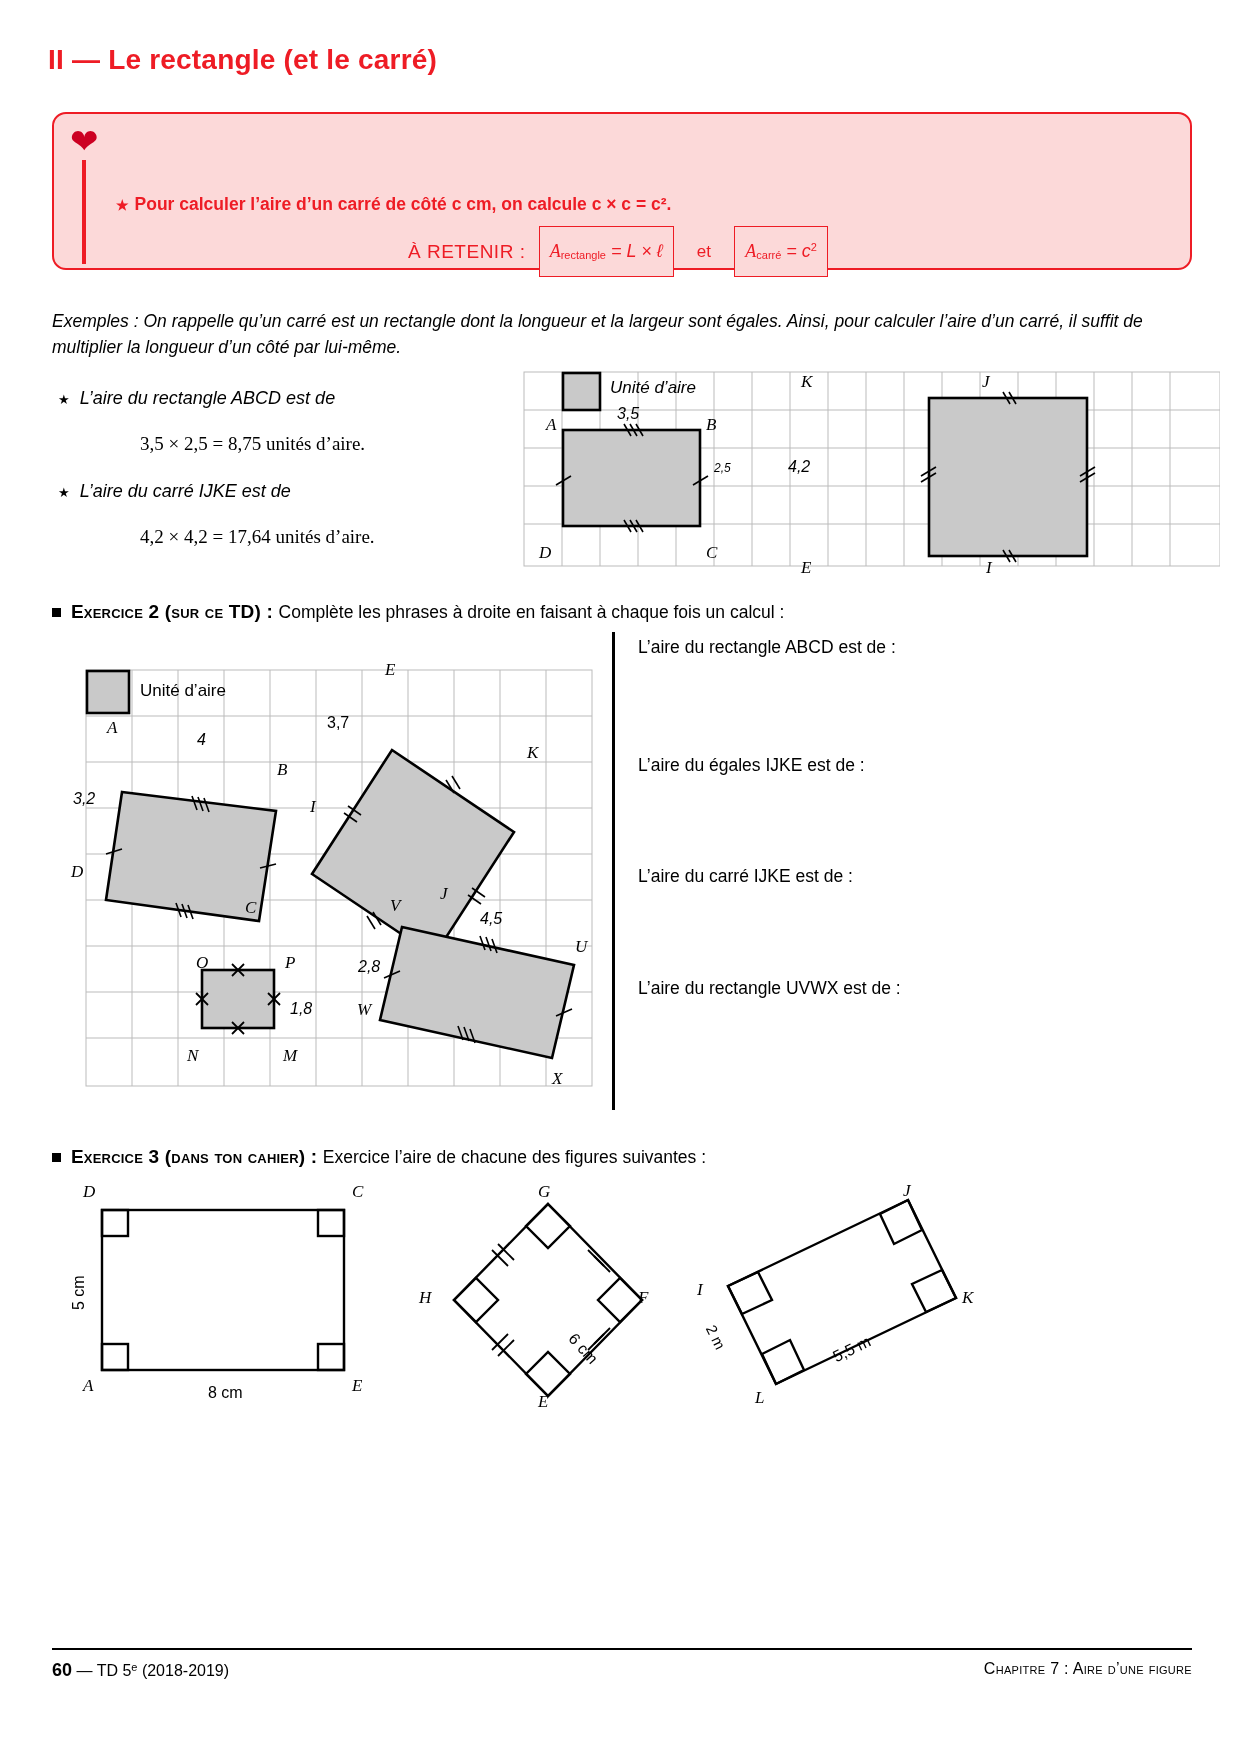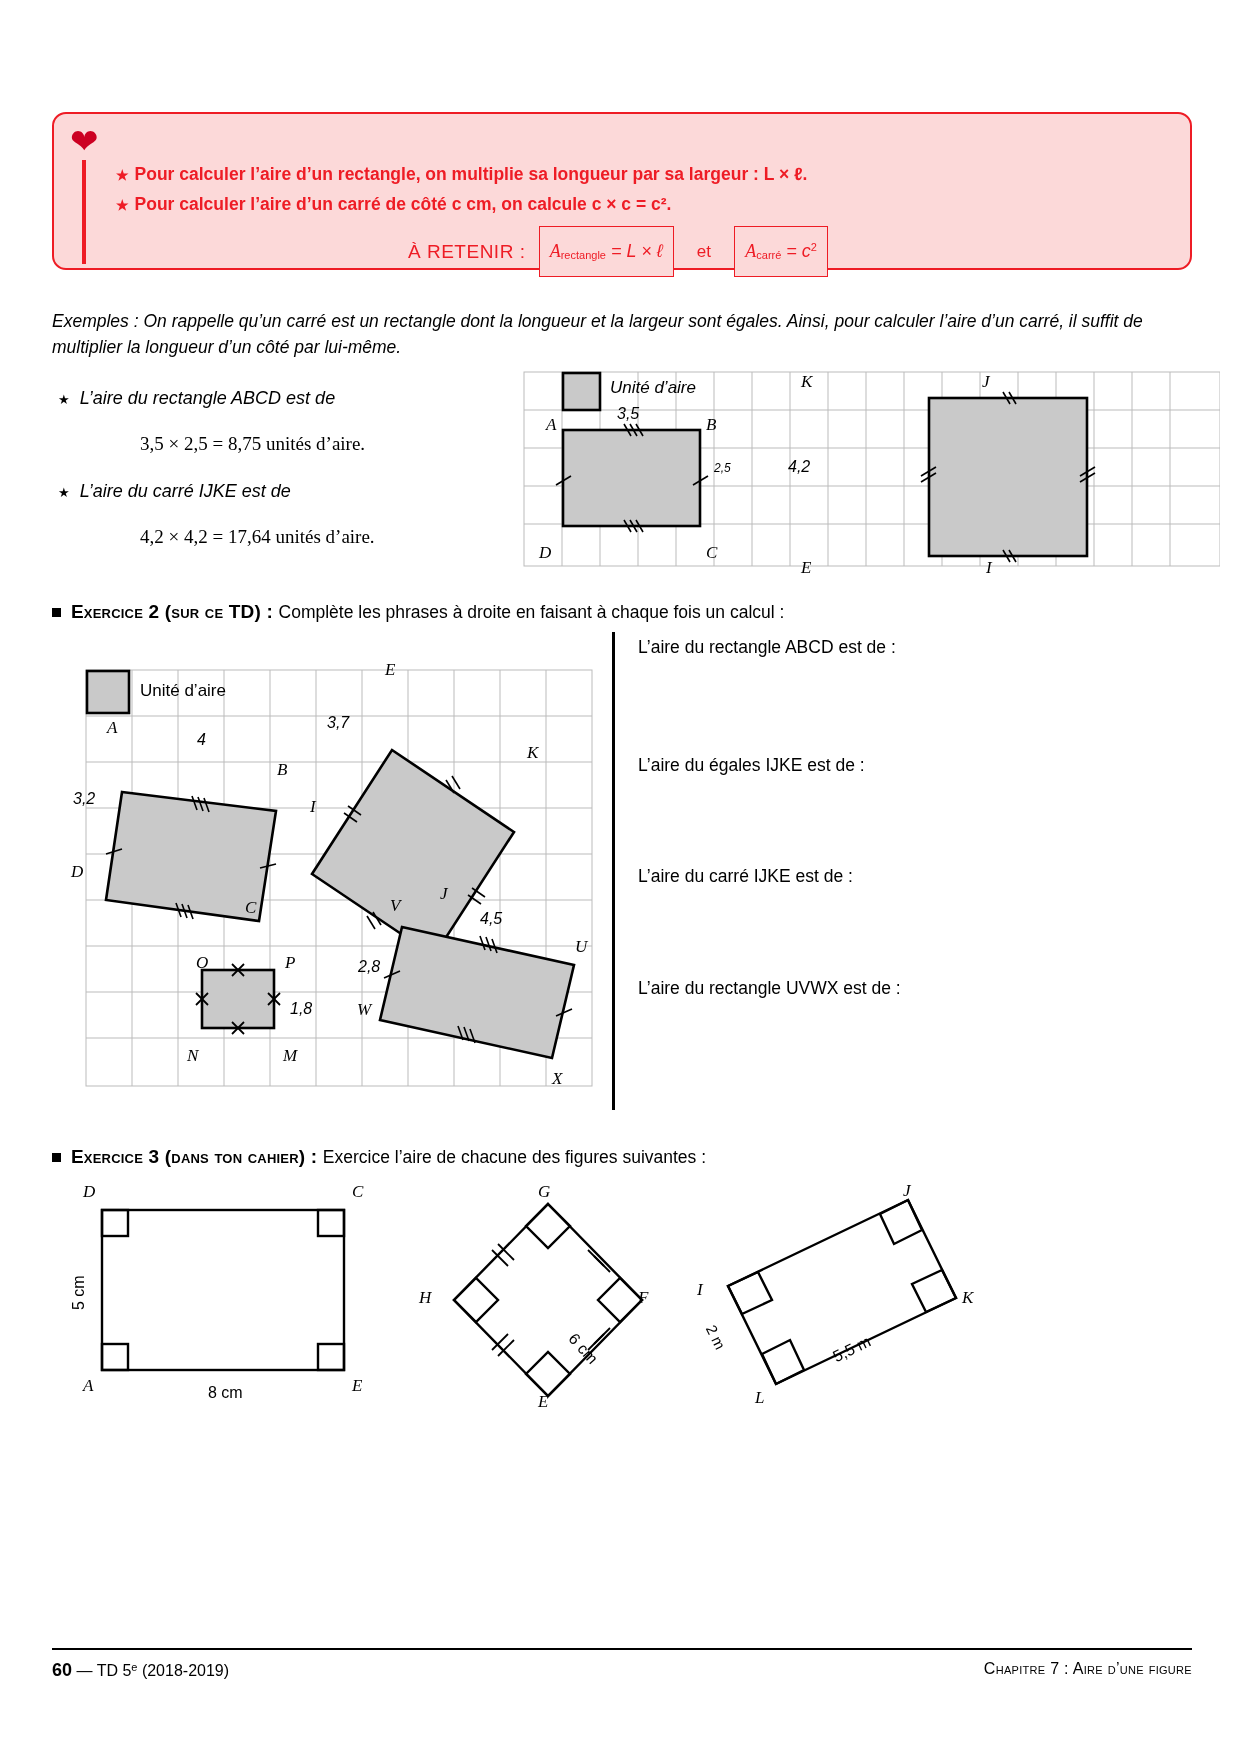--- a/index.html
+++ b/index.html
@@ -93,28 +93,30 @@
   .foot-l{position:absolute;left:52px;top:1660px;font-size:16px;}
   .foot-l b{font-size:18px;}
   .foot-r{position:absolute;right:48px;top:1660px;font-size:16px;font-variant:small-caps;letter-spacing:.3px;}
   .ex{font-size:11px;vertical-align:5px;}
 </style>
 </head>
 <body>
 
 <div class="page">
 
+  <div class="sec-title">
+    <span>II</span>
+    <span>—</span>
+    <span>Le rectangle (et le carré)</span>
+  </div>
 
   <div class="rule-box">
     <div class="heart">❤</div>
     <div class="rule-vbar"></div>
 
-    <div class="rule-line rl1">
-      <span class="star">★</span><span>Pour calculer l’aire d’un rectangle, on multiplie sa longueur par sa largeur : L × ℓ.</span>
-    </div>
     <div class="rule-line rl2">
       <span class="star">★</span><span>Pour calculer l’aire d’un carré de côté c cm, on calcule c × c = c².</span>
     </div>
 
     <div class="retenir">
       <span class="lbl">À RETENIR :</span>
       <span class="box"><span class="scr">A</span><span class="sub">rectangle</span>&nbsp;<span>= L × ℓ</span></span>
       <span class="et">et</span>
       <span class="box"><span class="scr">A</span><span class="sub">carré</span>&nbsp;<span>= c</span><span class="sup">2</span></span>
     </div>
@@ -287,21 +289,21 @@
   <div style="position:absolute;left:277px;top:760px;font-size:17px;" class="math">B</div>
   <div style="position:absolute;left:245px;top:898px;font-size:17px;" class="math">C</div>
   <div style="position:absolute;left:71px;top:862px;font-size:17px;" class="math">D</div>
   <div style="position:absolute;left:197px;top:731px;font-size:16px;font-style:italic;">4</div>
   <div style="position:absolute;left:73px;top:790px;font-size:16px;font-style:italic;">3,2</div>
 
   <div style="position:absolute;left:385px;top:660px;font-size:17px;" class="math">E</div>
   <div style="position:absolute;left:527px;top:743px;font-size:17px;" class="math">K</div>
   <div style="position:absolute;left:440px;top:884px;font-size:17px;" class="math">J</div>
   <div style="position:absolute;left:310px;top:797px;font-size:17px;" class="math">I</div>
-  <div style="position:absolute;left:327px;top:714px;font-size:16px;font-style:italic;">3,7</div>
+  <div style="position:absolute;left:327px;top:714px;font-size:16px;">3,7</div>
 
   <div style="position:absolute;left:196px;top:953px;font-size:17px;" class="math">O</div>
   <div style="position:absolute;left:285px;top:953px;font-size:17px;" class="math">P</div>
   <div style="position:absolute;left:283px;top:1046px;font-size:17px;" class="math">M</div>
   <div style="position:absolute;left:187px;top:1046px;font-size:17px;" class="math">N</div>
   <div style="position:absolute;left:290px;top:1000px;font-size:16px;font-style:italic;">1,8</div>
 
   <div style="position:absolute;left:390px;top:896px;font-size:17px;" class="math">V</div>
   <div style="position:absolute;left:575px;top:937px;font-size:17px;" class="math">U</div>
   <div style="position:absolute;left:552px;top:1069px;font-size:17px;" class="math">X</div>

